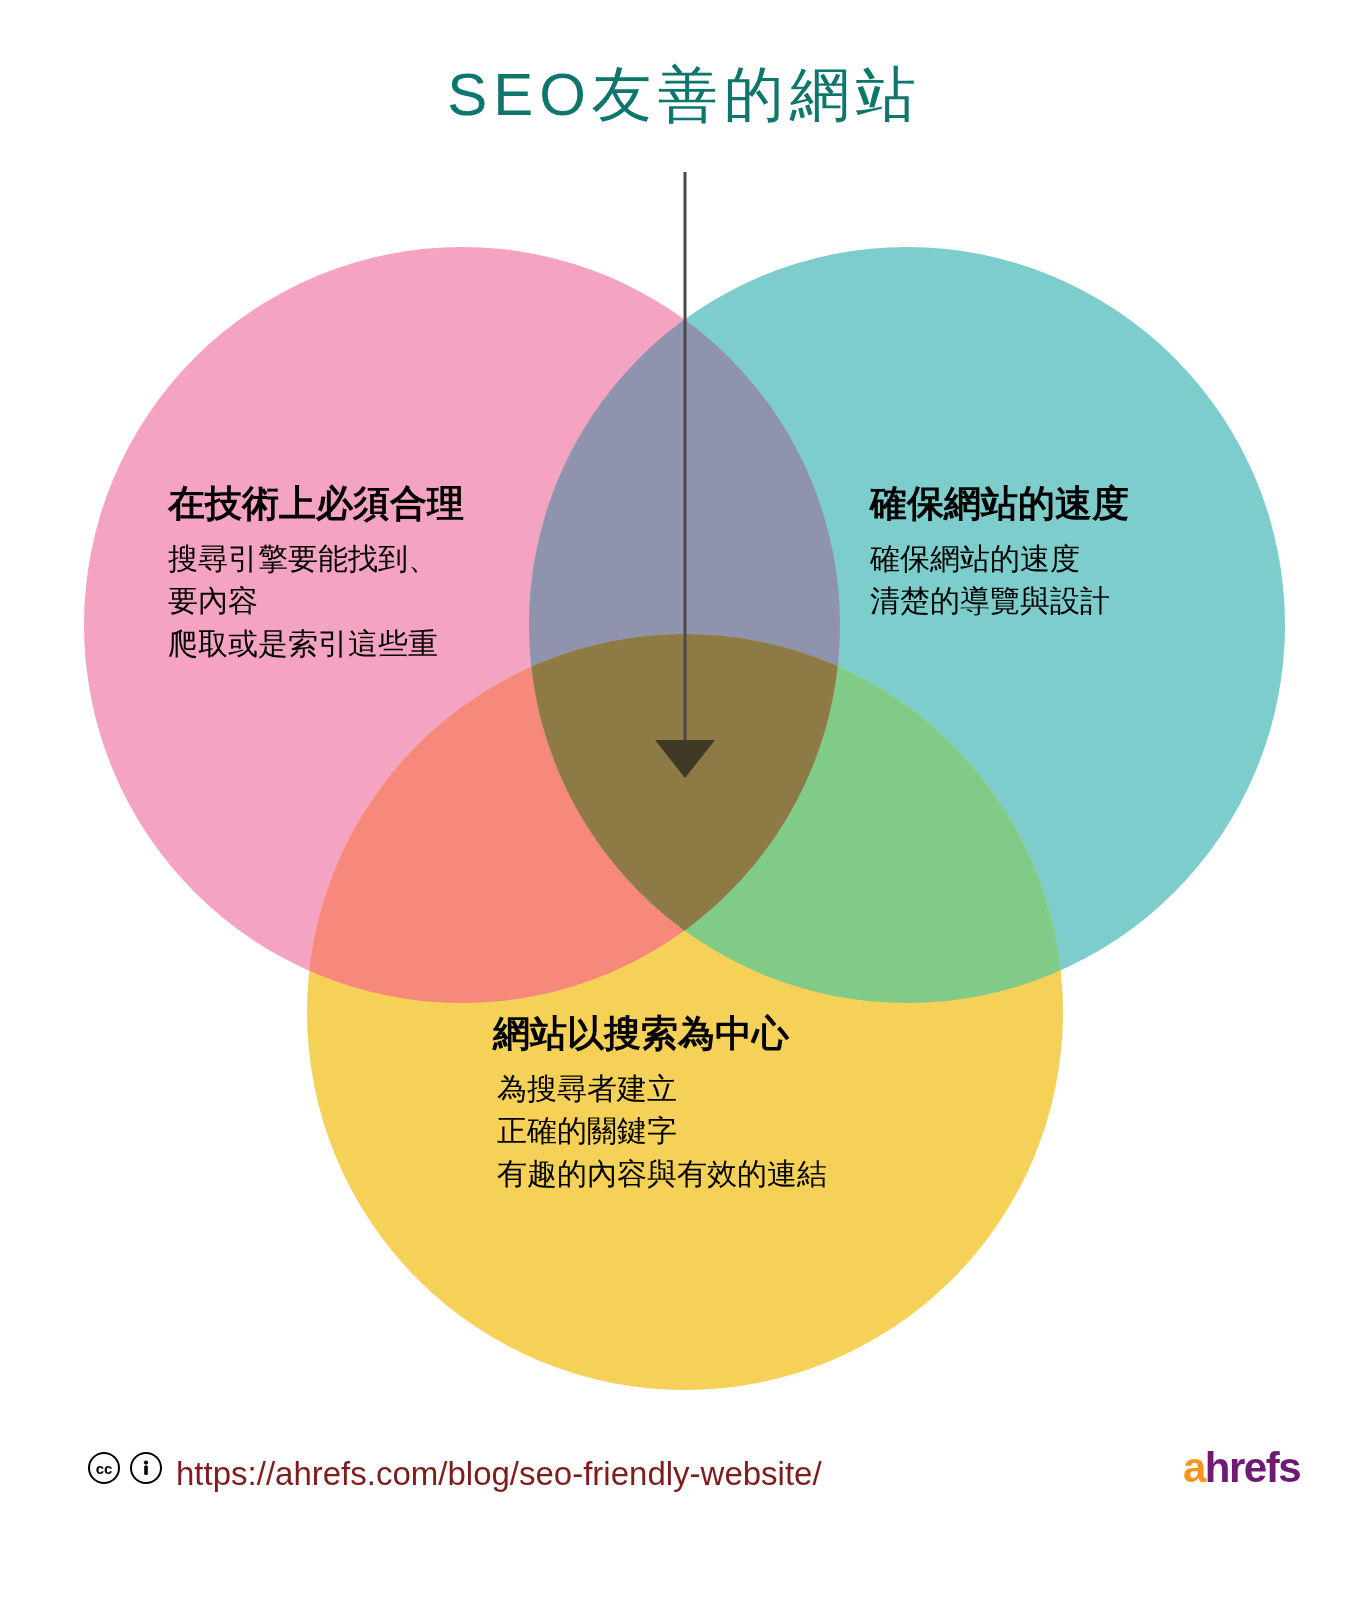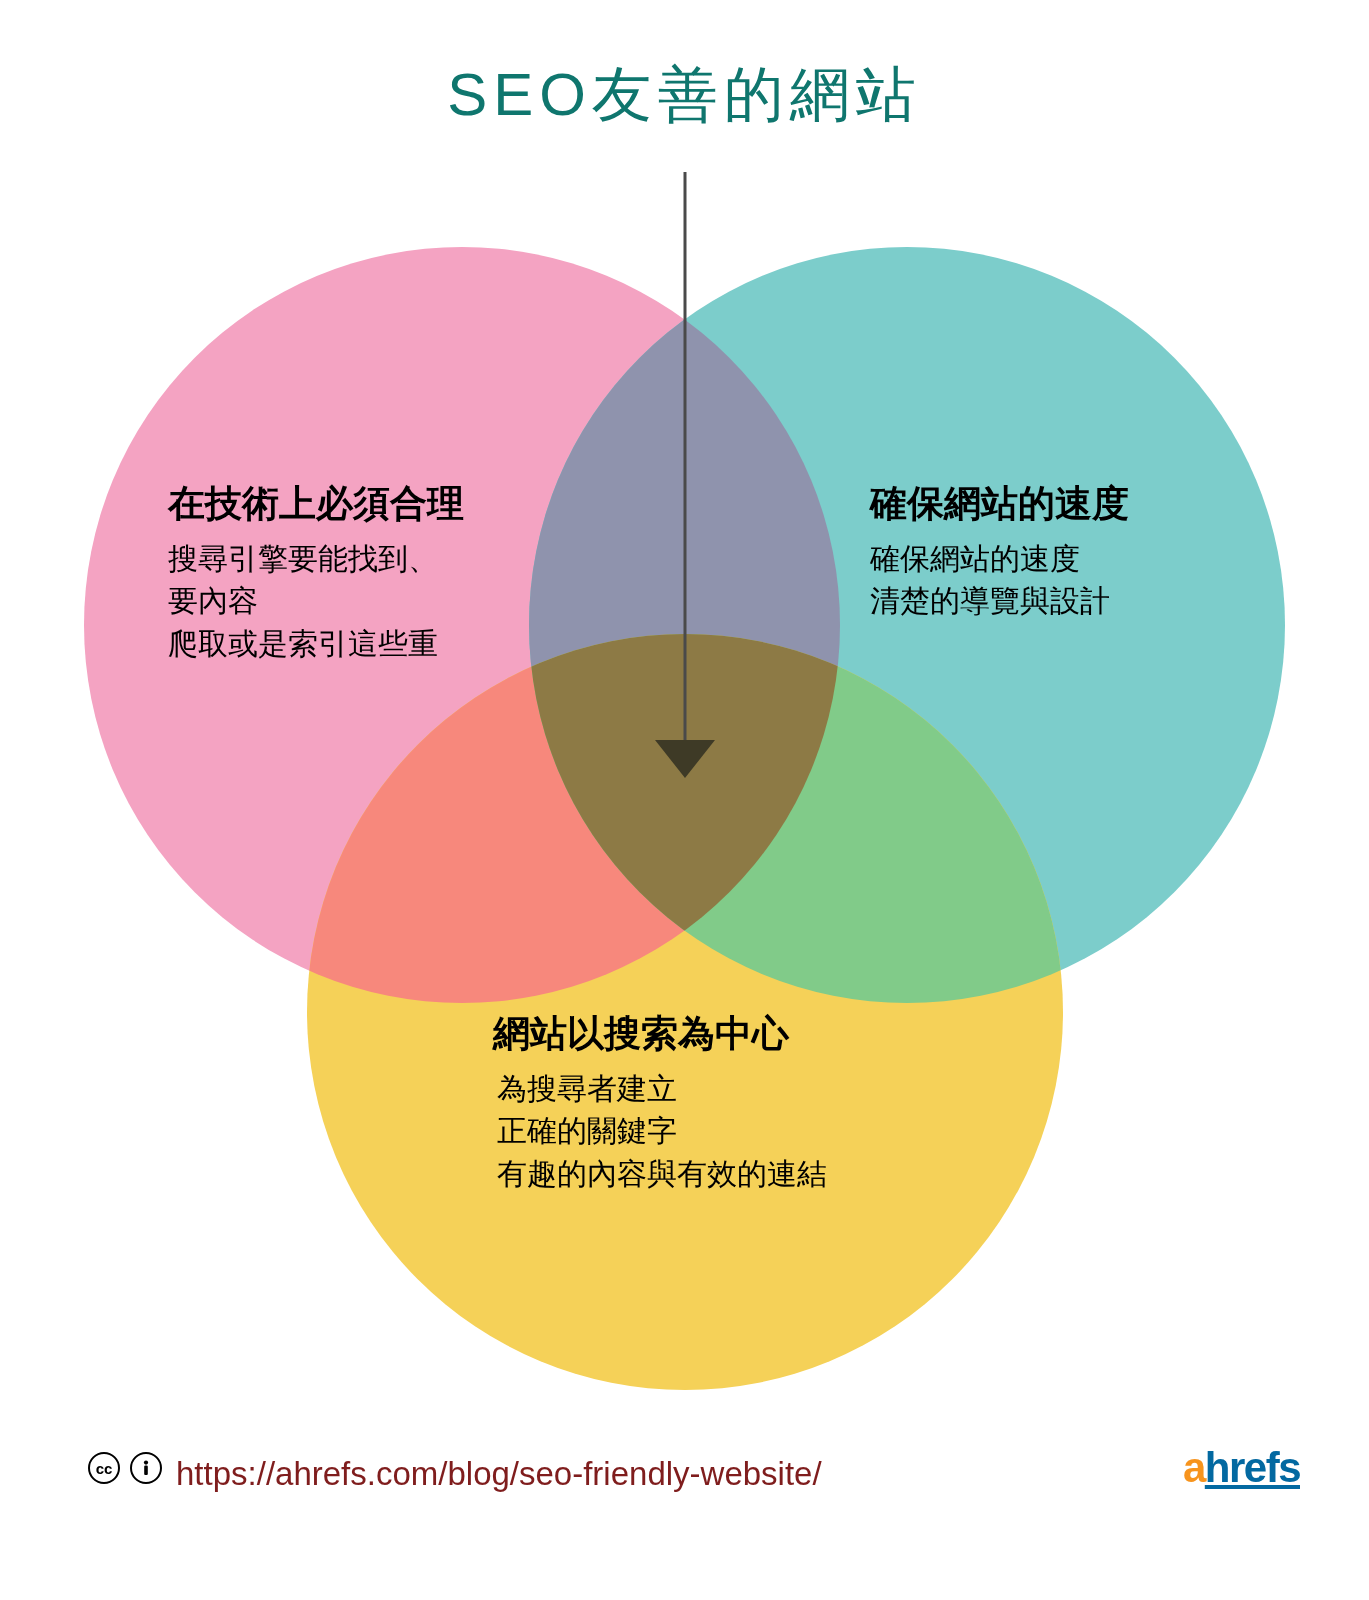--- a/index.html
+++ b/index.html
@@ -110,21 +110,21 @@
     position: absolute;
     right: 108px;
     top: 0px;
     font-size: 42px;
     font-weight: bold;
     letter-spacing: -1.5px;
     line-height: 40px;
     white-space: nowrap;
   }
   #logo .logo-a { color: #f7941d; }
-  #logo .logo-rest { color: #0369a1; text-decoration: underline; }
+  #logo .logo-rest { color: #701a75; }
 </style>
 </head>
 <body>
 
 <div id="page">
 
   <div id="title">SEO友善的網站</div>
 
   <svg id="venn" viewBox="0 0 1369 1600" xmlns="http://www.w3.org/2000/svg">
     <defs>

